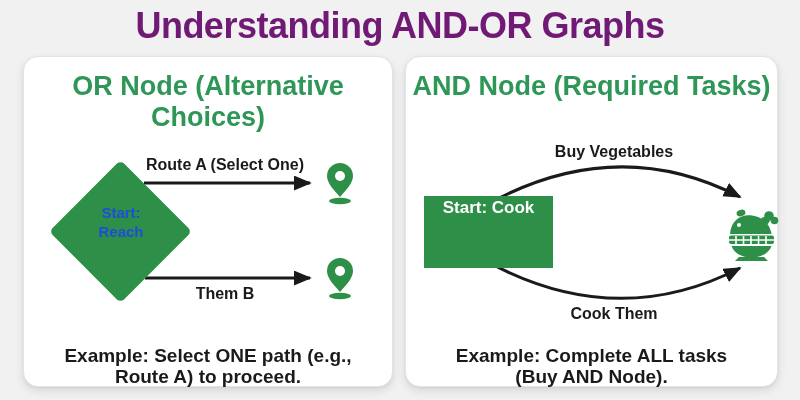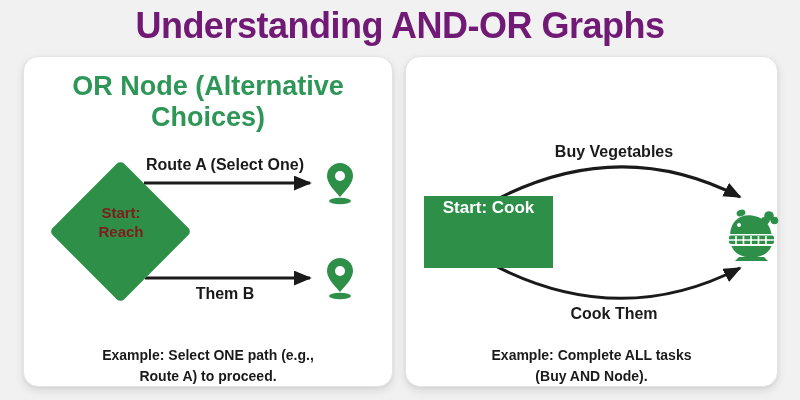--- a/index.html
+++ b/index.html
@@ -29,36 +29,36 @@
     position:absolute; z-index:3; text-align:center;
     font-size:16px; font-weight:bold; color:#1a1a1a; white-space:nowrap;
   }
   
   .diamond {
     position:absolute; left:46px; top:124px; width:101px; height:101px;
     background:#2e9048; transform:rotate(45deg); border-radius:5px; z-index:2;
   }
   .diamond-label {
     position:absolute; left:27px; top:146px; width:140px; z-index:3;
-    text-align:center; color:#7f1d1d; font-size:15px; line-height:19px; font-weight:bold;
+    text-align:center; color:#1d4ed8; font-size:15px; line-height:19px; font-weight:bold;
   }
   .pin { position:absolute; z-index:2; }
   .pin.top { left:301px; top:106px; }
   .pin.bot { left:301px; top:201px; }
   
   .rect-node {
     position:absolute; left:18px; top:139px; width:129px; height:72px;
     background:#2e9048; z-index:2;
     display:flex; flex-direction:column; 
     text-align:center; color:#ffffff; font-size:17px; line-height:23px; font-weight:bold;
   }
   .bowl { position:absolute; left:320px; top:151px; z-index:2; }
   .example {
     position:absolute; top:288px; left:0; width:100%; z-index:3;
-    text-align:center; font-size:14px; line-height:21px;
+    text-align:center; font-size:19px; line-height:21px;
     font-weight:bold; color:#1a1a1a;
   }
   .line-block { display:block; }
 </style>
 </head>
 <body>
 
 <div class="stage">
 
   <h1 class="page-title">Understanding AND-OR Graphs</h1>
@@ -96,20 +96,21 @@
       <circle cx="15" cy="13" r="5" fill="#ffffff"></circle>
     </svg>
 
     <p class="example">
       <span class="line-block">Example: Select ONE path (e.g.,</span>
       <span class="line-block">Route A) to proceed.</span>
     </p>
   </section>
 
   <section class="panel and">
+    <h2 class="panel-header">AND Node (Required Tasks)</h2>
 
     <svg class="arrows" width="373" height="331" viewBox="0 0 373 331">
       <defs>
         <marker id="ah2" markerWidth="7" markerHeight="6" refX="5.4" refY="2.5" orient="auto">
           <path d="M0,0 L6,2.5 L0,5 Z" fill="#1a1a1a"></path>
         </marker>
       </defs>
       <path d="M80 148 Q 210 76 334 140" fill="none" stroke="#1a1a1a" stroke-width="3" marker-end="url(#ah2)"></path>
       <path d="M80 204 Q 210 275 334 211" fill="none" stroke="#1a1a1a" stroke-width="3" marker-end="url(#ah2)"></path>
     </svg>

